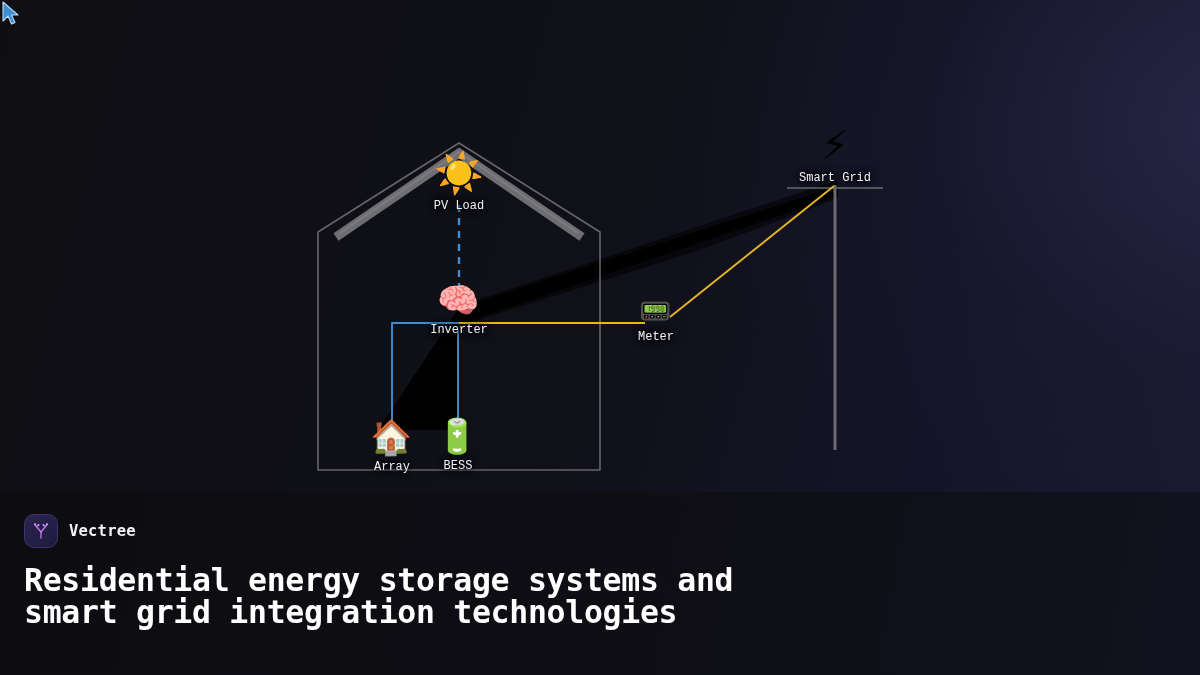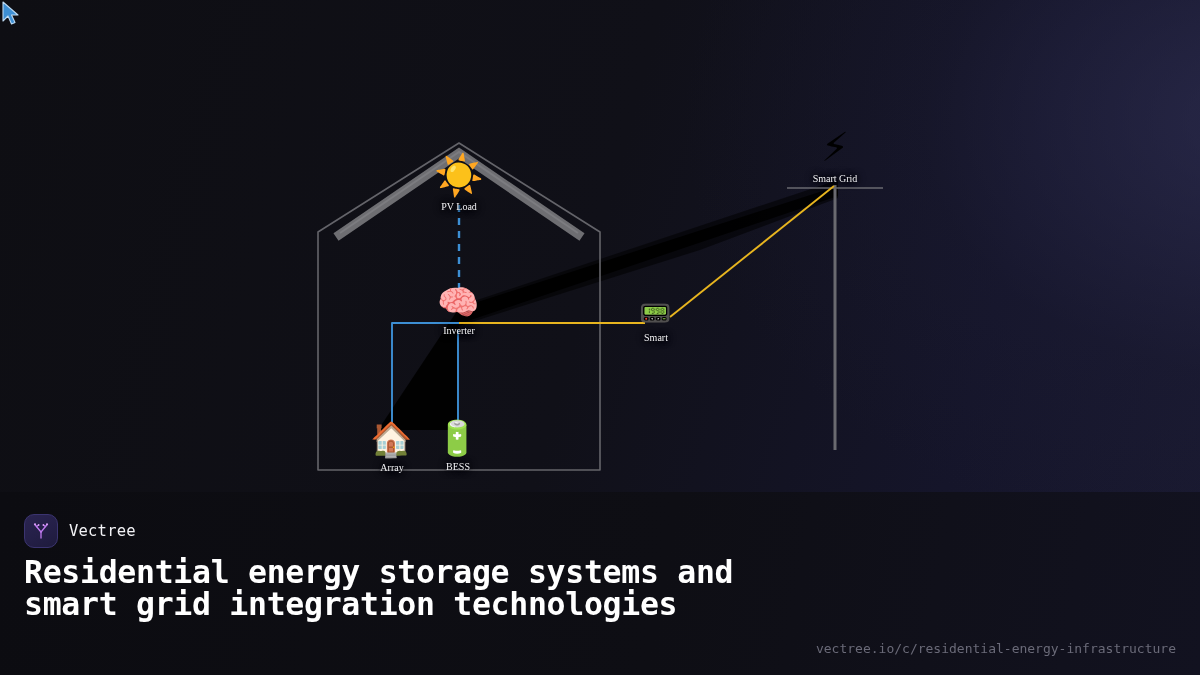--- a/index.html
+++ b/index.html
@@ -20,46 +20,46 @@
   #diagram{ position:absolute; left:0; top:0; width:1200px; height:492px; }
   #diagram svg{ position:absolute; left:0; top:0; }
 
   .node{ position:absolute; transform:translate(-50%,-50%); text-align:center; }
   .node .glyph{
     font-family:"DejaVu Sans", sans-serif;
     line-height:1; display:block; user-select:none;
   }
   .node .lbl{
     display:block; margin-top:6px;
-    font-family:Liberation Serif, serif;
-    font-size:10px; color:#f2f2f5; white-space:nowrap;
+    font-family:Liberation Mono, monospace;
+    font-size:12px; color:#f2f2f5; white-space:nowrap;
     text-shadow:0 0 5px #0b0b10, 0 0 9px #0b0b10, 0 0 3px #0b0b10;
   }
 
   
   #cursor{ position:absolute; left:831px; top:172px; width:22px; height:28px; }
 
   
   #bottom{
     position:absolute; left:0; bottom:0; width:1200px; height:183px;
     background:linear-gradient(100deg,#0c0c11 0%,#0e0e14 55%,#121220 100%);
   }
   #brandrow{ position:absolute; left:24px; top:22px; display:flex; align-items:center; gap:11px; }
   #logo{
     width:34px; height:34px; border-radius:10px;
     background:linear-gradient(150deg,#2a2450 0%,#241f47 55%,#1e1b3c 100%);
     border:1px solid #3b3470;
     display:flex; align-items:center; justify-content:center;
   }
   #brandname{
     font-family:"DejaVu Sans Mono","Liberation Mono",monospace;
-    font-size:15.5px; font-weight:400; color:#f3f3f6; letter-spacing:.2px;
+    font-size:15.5px; font-weight:700; color:#f3f3f6; letter-spacing:.2px;
   }
   #title{
-    position:absolute; left:24px; top:64px; width:790px;
+    position:absolute; left:24px; top:72px; width:790px;
     font-family:"DejaVu Sans Mono","Liberation Mono",monospace;
     font-weight:700; font-size:31.5px; line-height:1.03;
     color:#ffffff; letter-spacing:-0.3px;
   }
   #url{
     position:absolute; right:24px; bottom:19px;
     font-family:"DejaVu Sans Mono","Liberation Mono",monospace;
     font-size:13px; color:#6a6a78; letter-spacing:0px;
   }
 </style>
@@ -117,21 +117,21 @@
       <span class="lbl">Array</span>
     </div>
 
     <div class="node" style="left:458px; top:446px;">
       <span class="glyph" style="font-size:34px;">🔋</span>
       <span class="lbl">BESS</span>
     </div>
 
     <div class="node" style="left:656px; top:321px;">
       <span class="glyph" style="font-size:26px;">📟</span>
-      <span class="lbl">Smart</span>
+      <span class="lbl">Meter</span>
     </div>
 
     <div class="node" style="left:835px; top:155px;">
       <span class="glyph" style="font-size:40px;">⚡</span>
       <span class="lbl">Smart Grid</span>
     </div>
 
     <svg id="cursor" viewBox="0 0 22 28">
       <path d="M 3,2 L 3,21 L 8,16 L 11.5,24 L 15,22.5 L 11.5,15 L 18,15 Z" fill="#3d8fd4" stroke="#bcd9f2" stroke-width="1.1" stroke-linejoin="round"></path>
     </svg>
@@ -157,16 +157,15 @@
             <circle cx="16" cy="3.3" r="1.1"></circle>
             <circle cx="12.4" cy="4" r="0.9"></circle>
           </g>
         </svg>
       </div>
       <div id="brandname">Vectree</div>
     </div>
 
     <div id="title">Residential energy storage systems and smart grid integration technologies</div>
 
-    <div id="url">vectree.io/c/residential-energy-infrastructure</div>
   </div>
 
 </div>
 
 </body></html>

